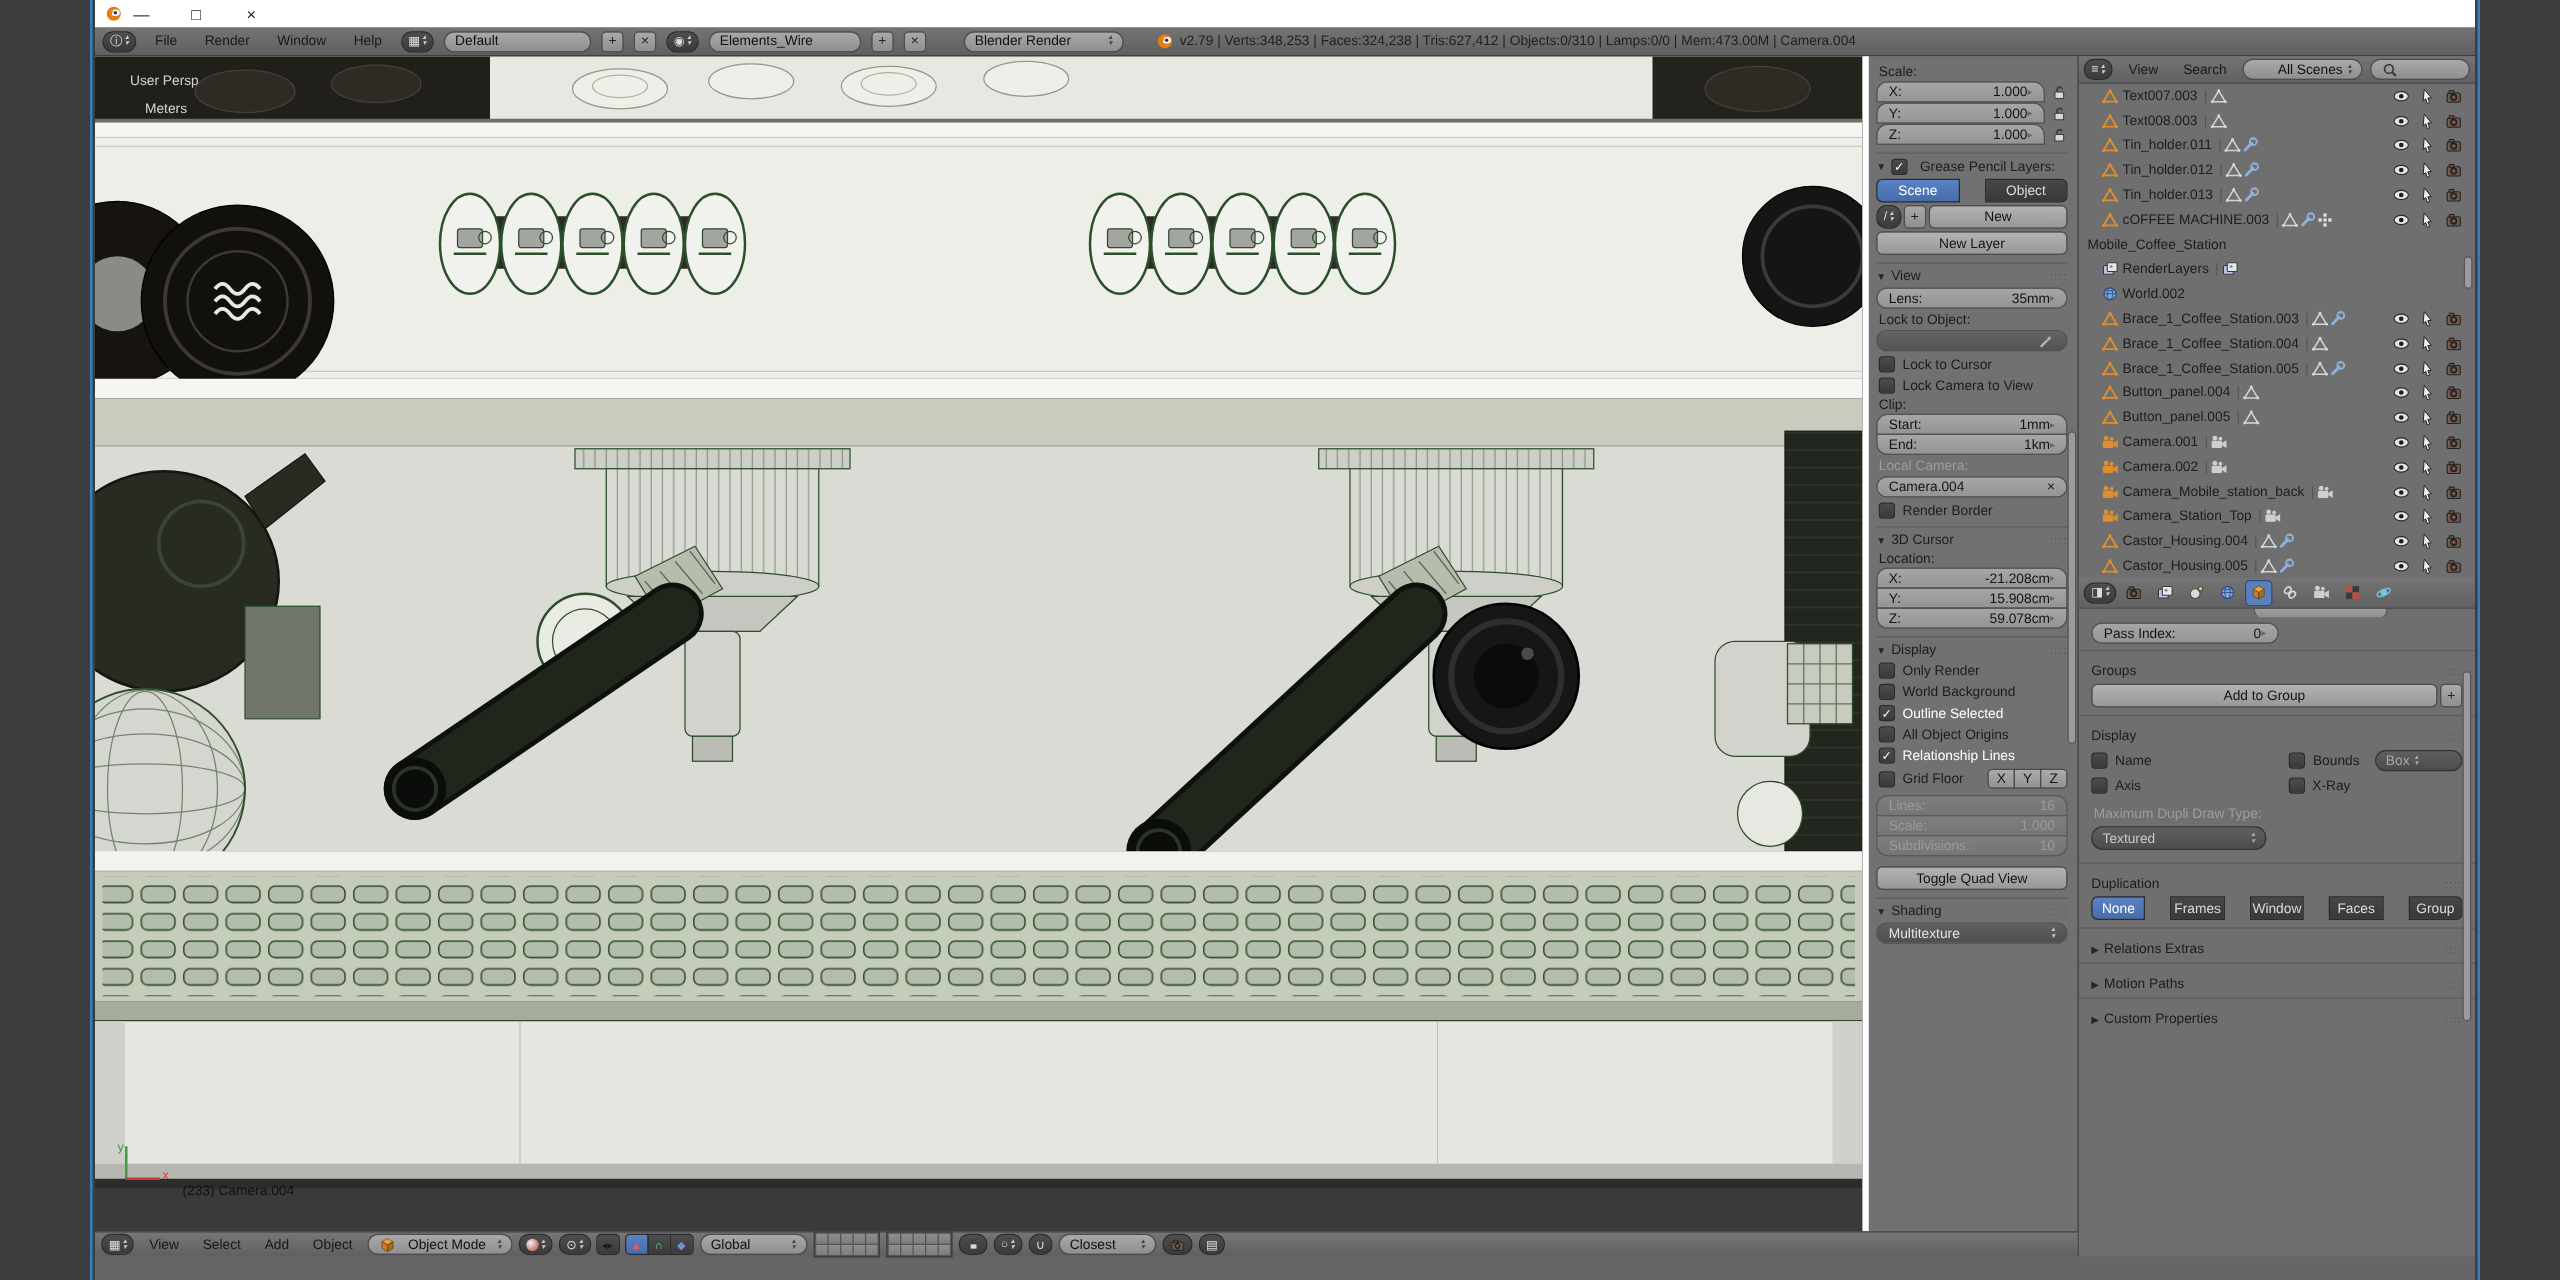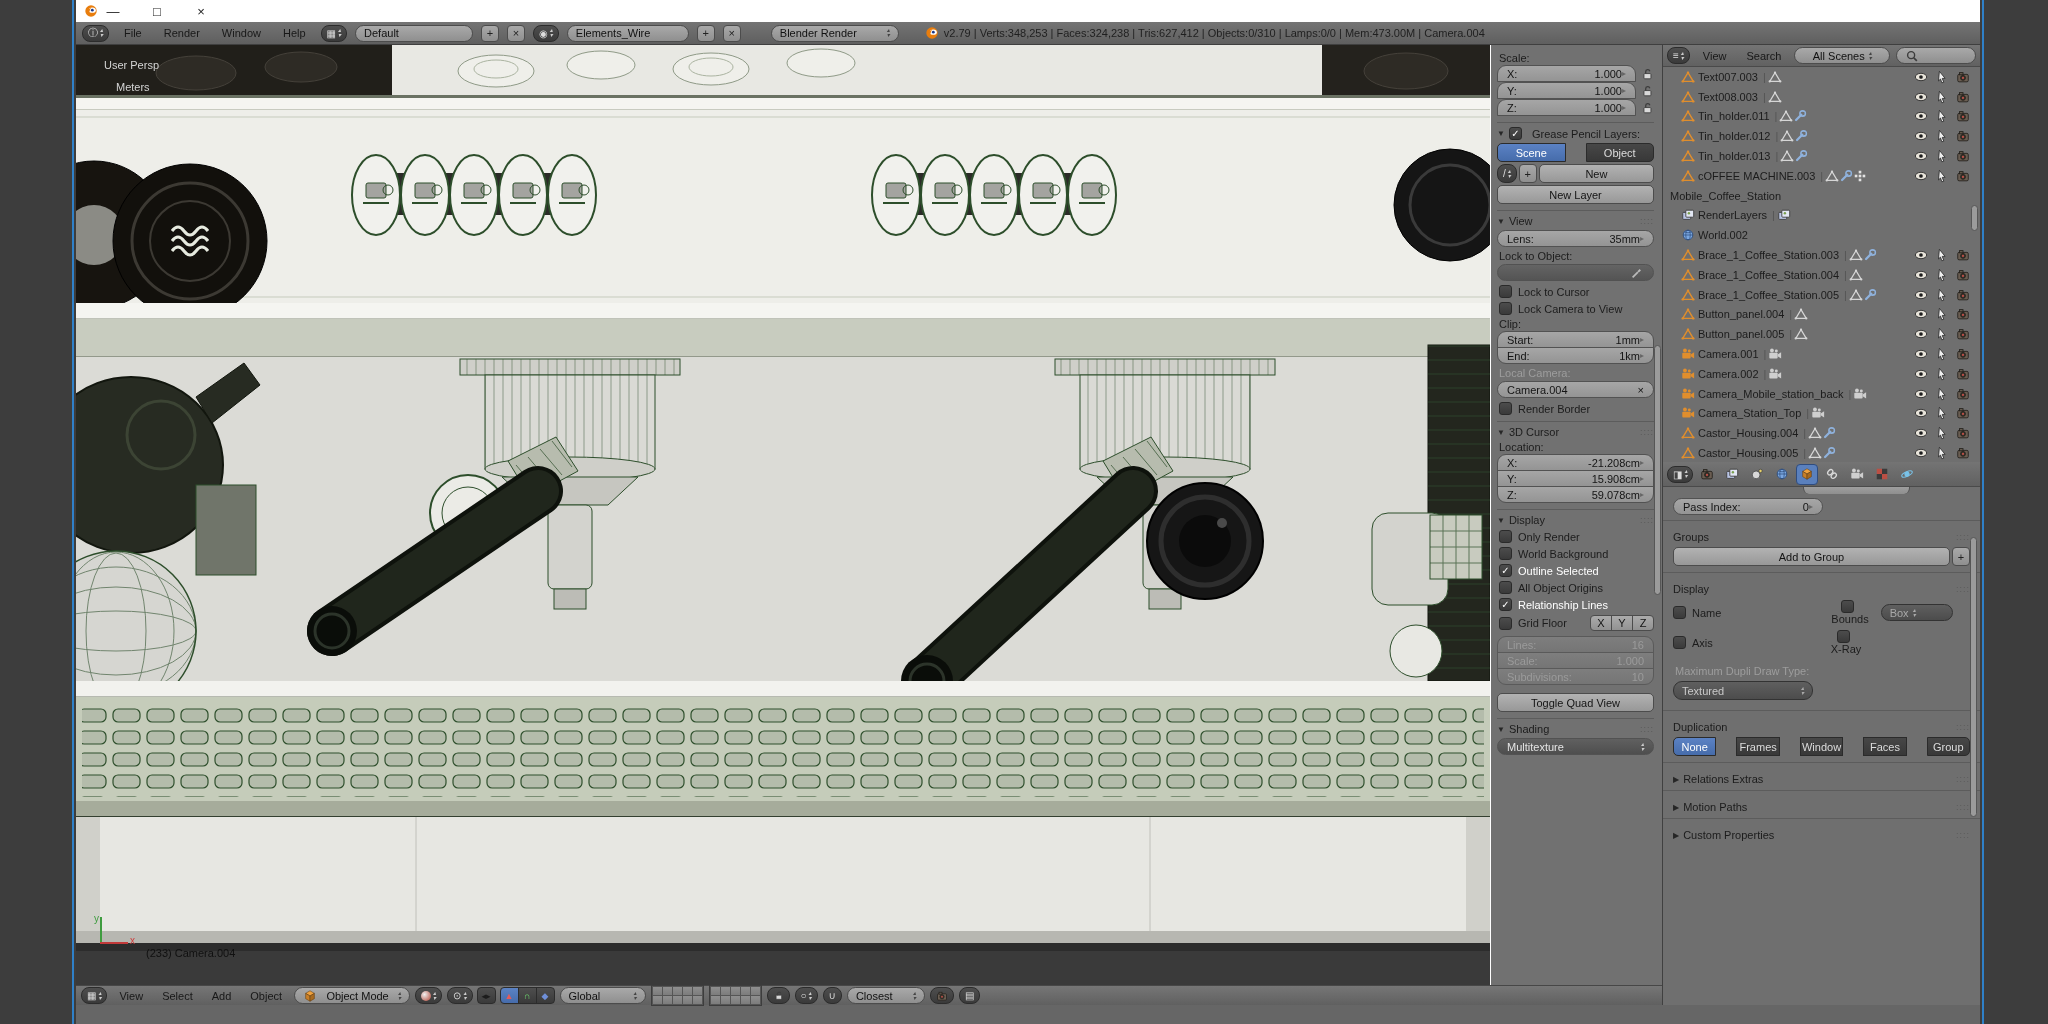--- a/index.html
+++ b/index.html
@@ -30,21 +30,21 @@
     display:inline-flex;align-items:center;justify-content:center;color:#222;}
   .stats{display:flex;align-items:center;gap:5px;color:#1f1f1f;white-space:nowrap;}
   
   #workspace{position:absolute;left:0;top:45px;width:100%;height:960px;}
   #viewport{position:absolute;left:0;top:0;width:1414px;height:940px;background:#4e4e4e;overflow:hidden;}
   #viewport svg{display:block;}
   .vplabel{position:absolute;color:#d4d4d4;}
   #camlabel{position:absolute;color:#101010;}
   .axis{position:absolute;color:#d04040;font-size:10px;}
   
-  #npanel{position:absolute;left:1414px;top:0;width:172px;height:940px;background:#717171;border-left:1px solid #ffffff;
+  #npanel{position:absolute;left:1414px;top:0;width:172px;height:940px;background:#717171;border-left:5px solid #ffffff;
     padding:4px 8px 4px 6px;overflow:hidden;}
   #npanel .row{display:flex;align-items:center;margin:2px 0;}
   .nlabel{margin:3px 0 1px 2px;}
   .nlabel.dim{color:#9d9d9d;}
   .phead{display:flex;align-items:center;gap:4px;margin:6px 0 3px 0;border-top:1px solid #5c5c5c;padding-top:4px;}
   .phead:first-child{border-top:none;}
   .phead .tri{font-size:8px;color:#262626;}
   .phead .grip{margin-left:auto;color:#595959;letter-spacing:1px;font-size:9px;}
   .field{height:17px;background:linear-gradient(#a6a6a6,#949494);border:1px solid #525252;border-radius:9px;
     display:flex;align-items:center;justify-content:space-between;padding:0 9px;flex:1;color:#141414;}
@@ -87,21 +87,21 @@
   #prophead{position:absolute;left:0;top:417px;width:100%;height:25px;background:linear-gradient(#747474,#616161);
     border-bottom:1px solid #4a4a4a;display:flex;align-items:center;gap:3px;padding:0 4px;}
   .ptab{width:22px;height:21px;border-radius:4px;display:flex;align-items:center;justify-content:center;}
   .ptab.active{background:#5a80bd;border:1px solid #2f4c7e;}
   #propbody{position:absolute;left:0;top:442px;width:100%;height:518px;padding:0 10px;overflow:hidden;}
   #propbody .phead{border-top:none;border-bottom:none;}
   .psep{border-top:1px solid #5c5c5c;margin:5px -10px 4px -10px;}
   .sliver{height:7px;background:linear-gradient(#9e9e9e,#8f8f8f);border-left:1px solid #525252;border-right:1px solid #525252;
     margin:0 60px 4px 130px;border-radius:0 0 6px 6px;}
   .prow2{display:flex;align-items:center;margin:5px 0;}
-  .prow2 .col2{margin-left:110px;flex-direction:column;}
+  .prow2 .col2{margin-left:110px;}
   
   #vphead{position:absolute;left:0;top:940px;width:1586px;height:20px;background:linear-gradient(#767676,#606060);
     border-top:1px solid #474747;display:flex;align-items:center;gap:5px;padding:0 5px;z-index:5;}
   .layergrid{display:grid;grid-template-columns:repeat(5,9px);grid-auto-rows:8px;gap:1px;background:#555;
     border:1px solid #3d3d3d;padding:1px;}
   .layergrid .cell{background:linear-gradient(#8f8f8f,#7c7c7c);}
   .manip{width:19px;height:17px;border:1px solid #2c2c2c;background:linear-gradient(#4e4e4e,#3a3a3a);
     display:inline-flex;align-items:center;justify-content:center;font-size:9px;margin-left:-1px;}
   .manip.pressed{background:linear-gradient(#5b82c4,#466cab);}
   .dot{width:10px;height:10px;border-radius:50%;display:inline-block;}
@@ -732,21 +732,21 @@
     <div id="rightcol">
 
       <div id="outliner">
         <div id="outhead">
           <span class="btn-dark">≡<span class="ud">
                 <i>▴</i>
                 <i>▾</i>
               </span></span>
           <span class="menu">View</span>
           <span class="menu">Search</span>
-          <span class="pill" style="width:96px;justify-content:center">
+          <span class="pill" style="width:96px;justify-content:flex-end">
             <span>All Scenes</span>
               <span class="ud">
                 <i>▴</i>
                 <i>▾</i>
               </span>
             </span>
           <span class="pill" style="width:80px">
             <svg class="oicon">
                 <use href="#sym-mag"></use>
               </svg>

